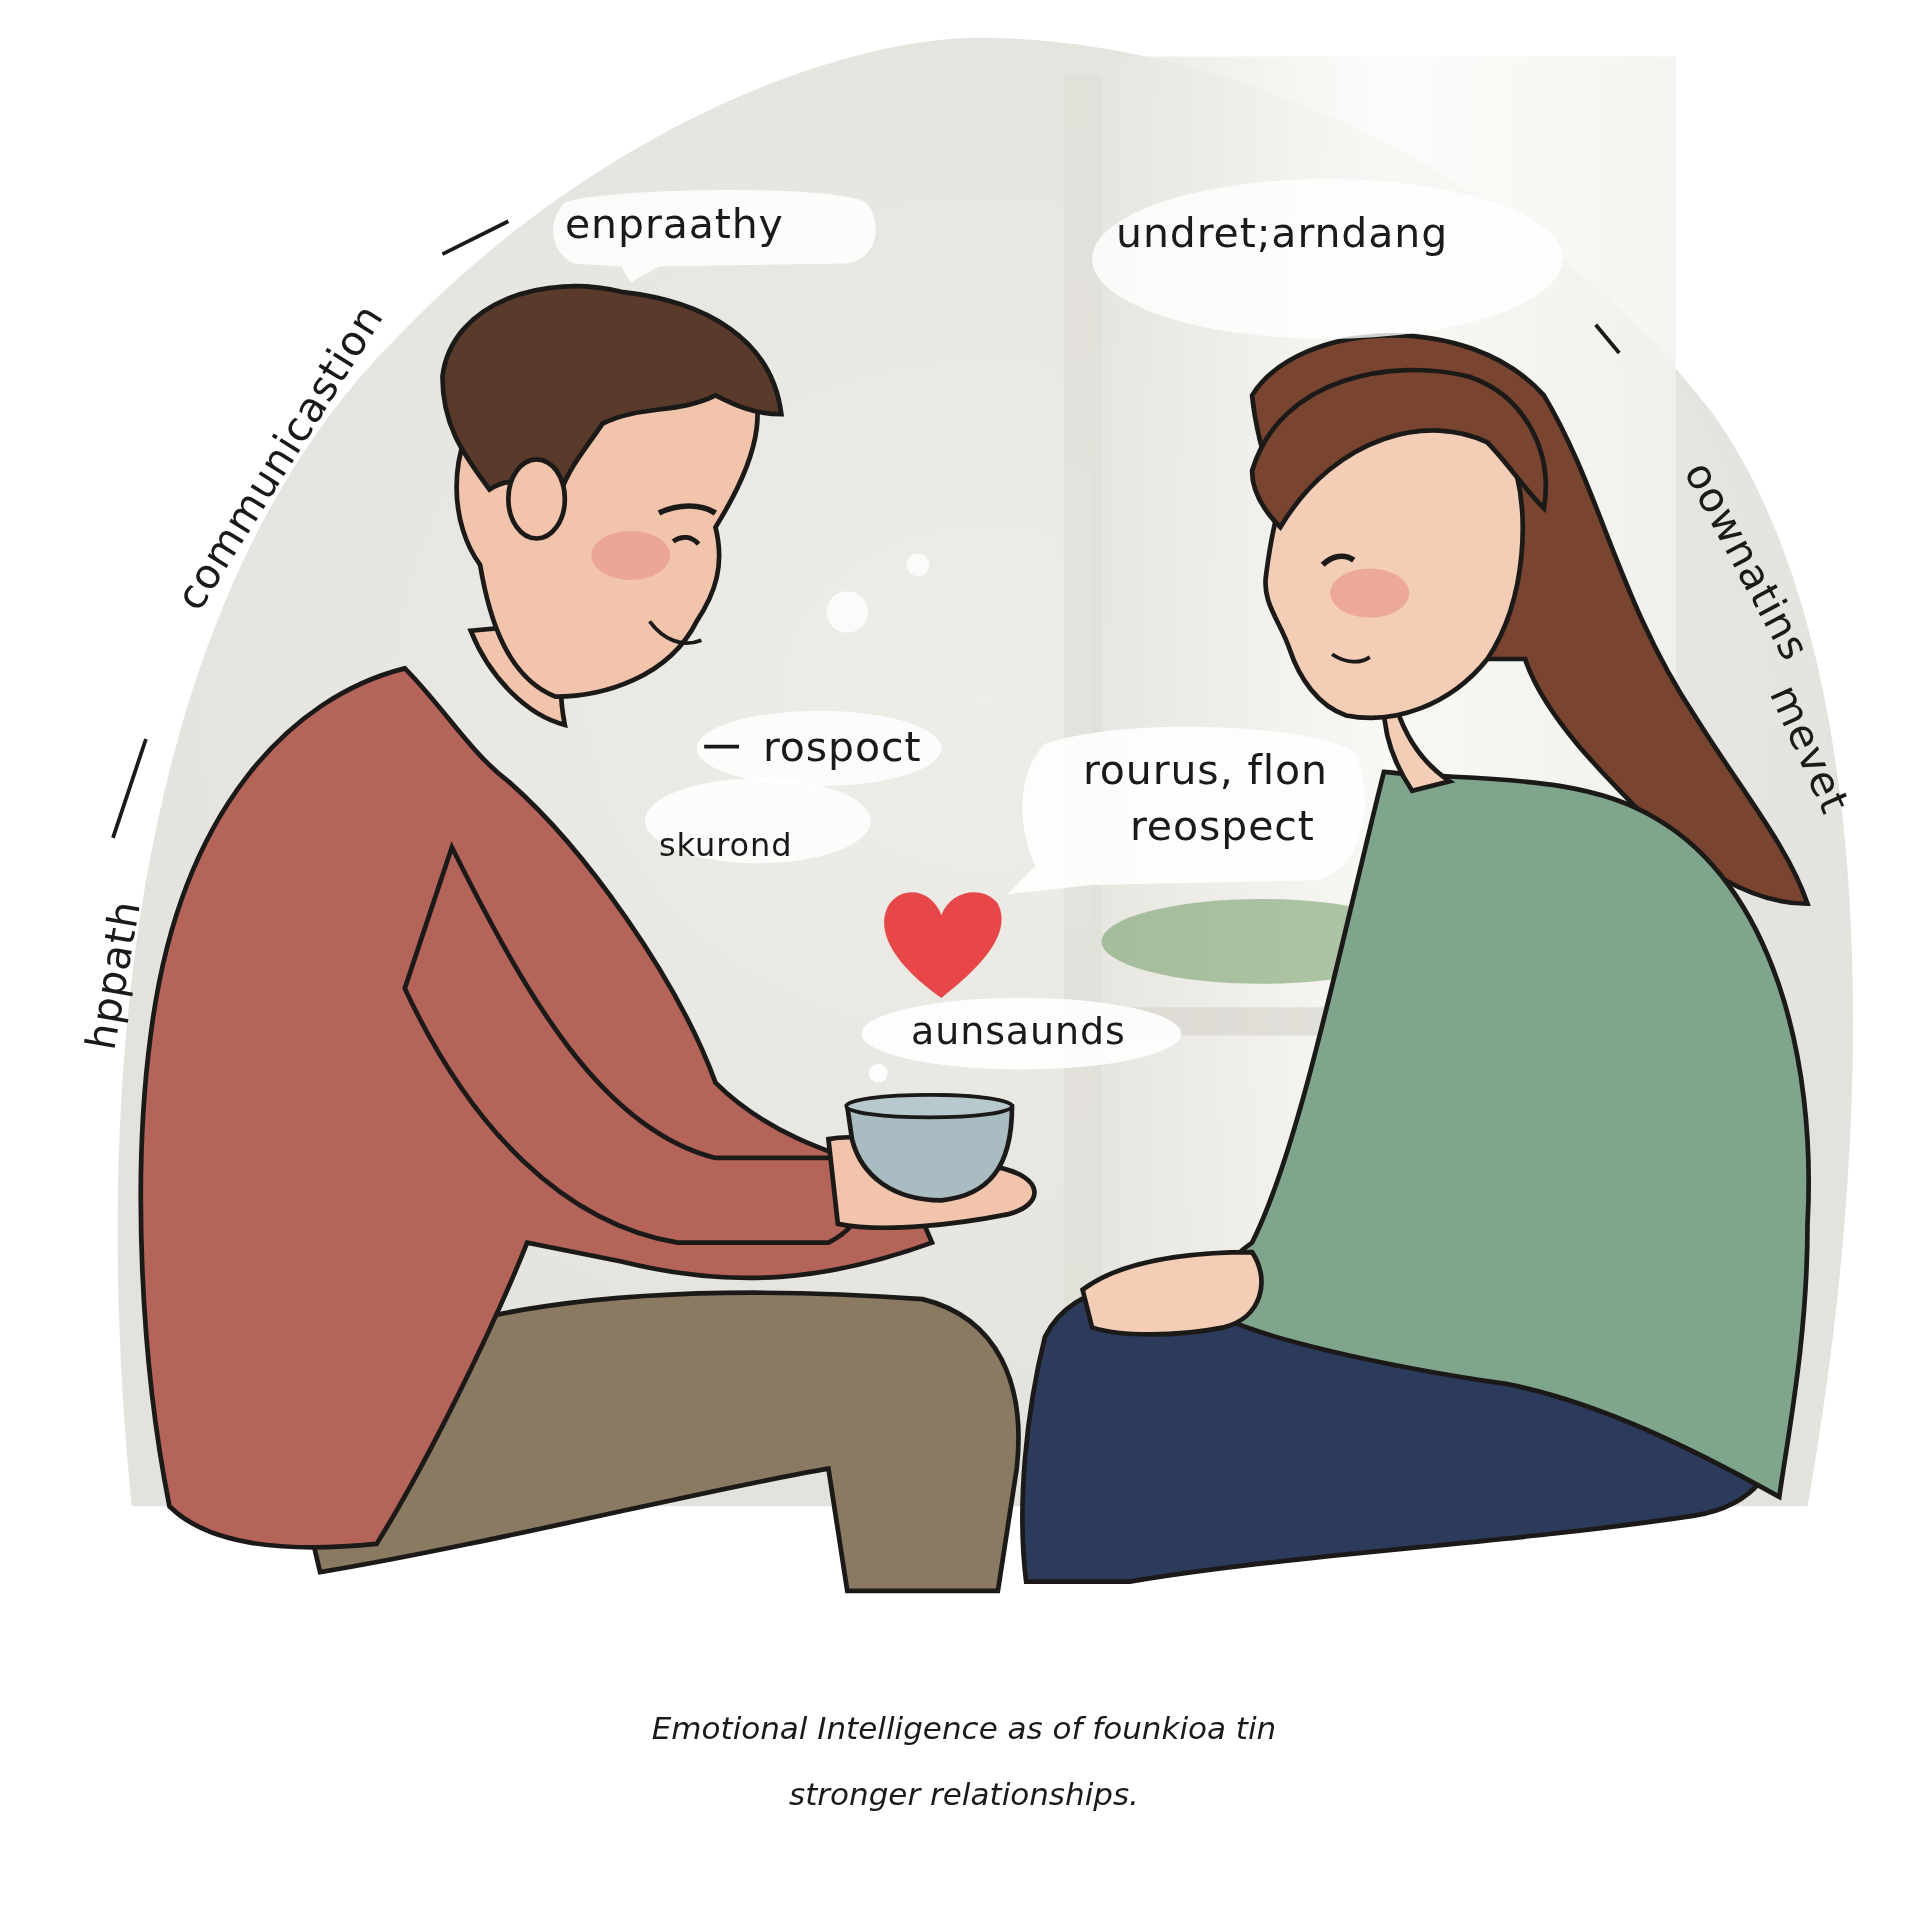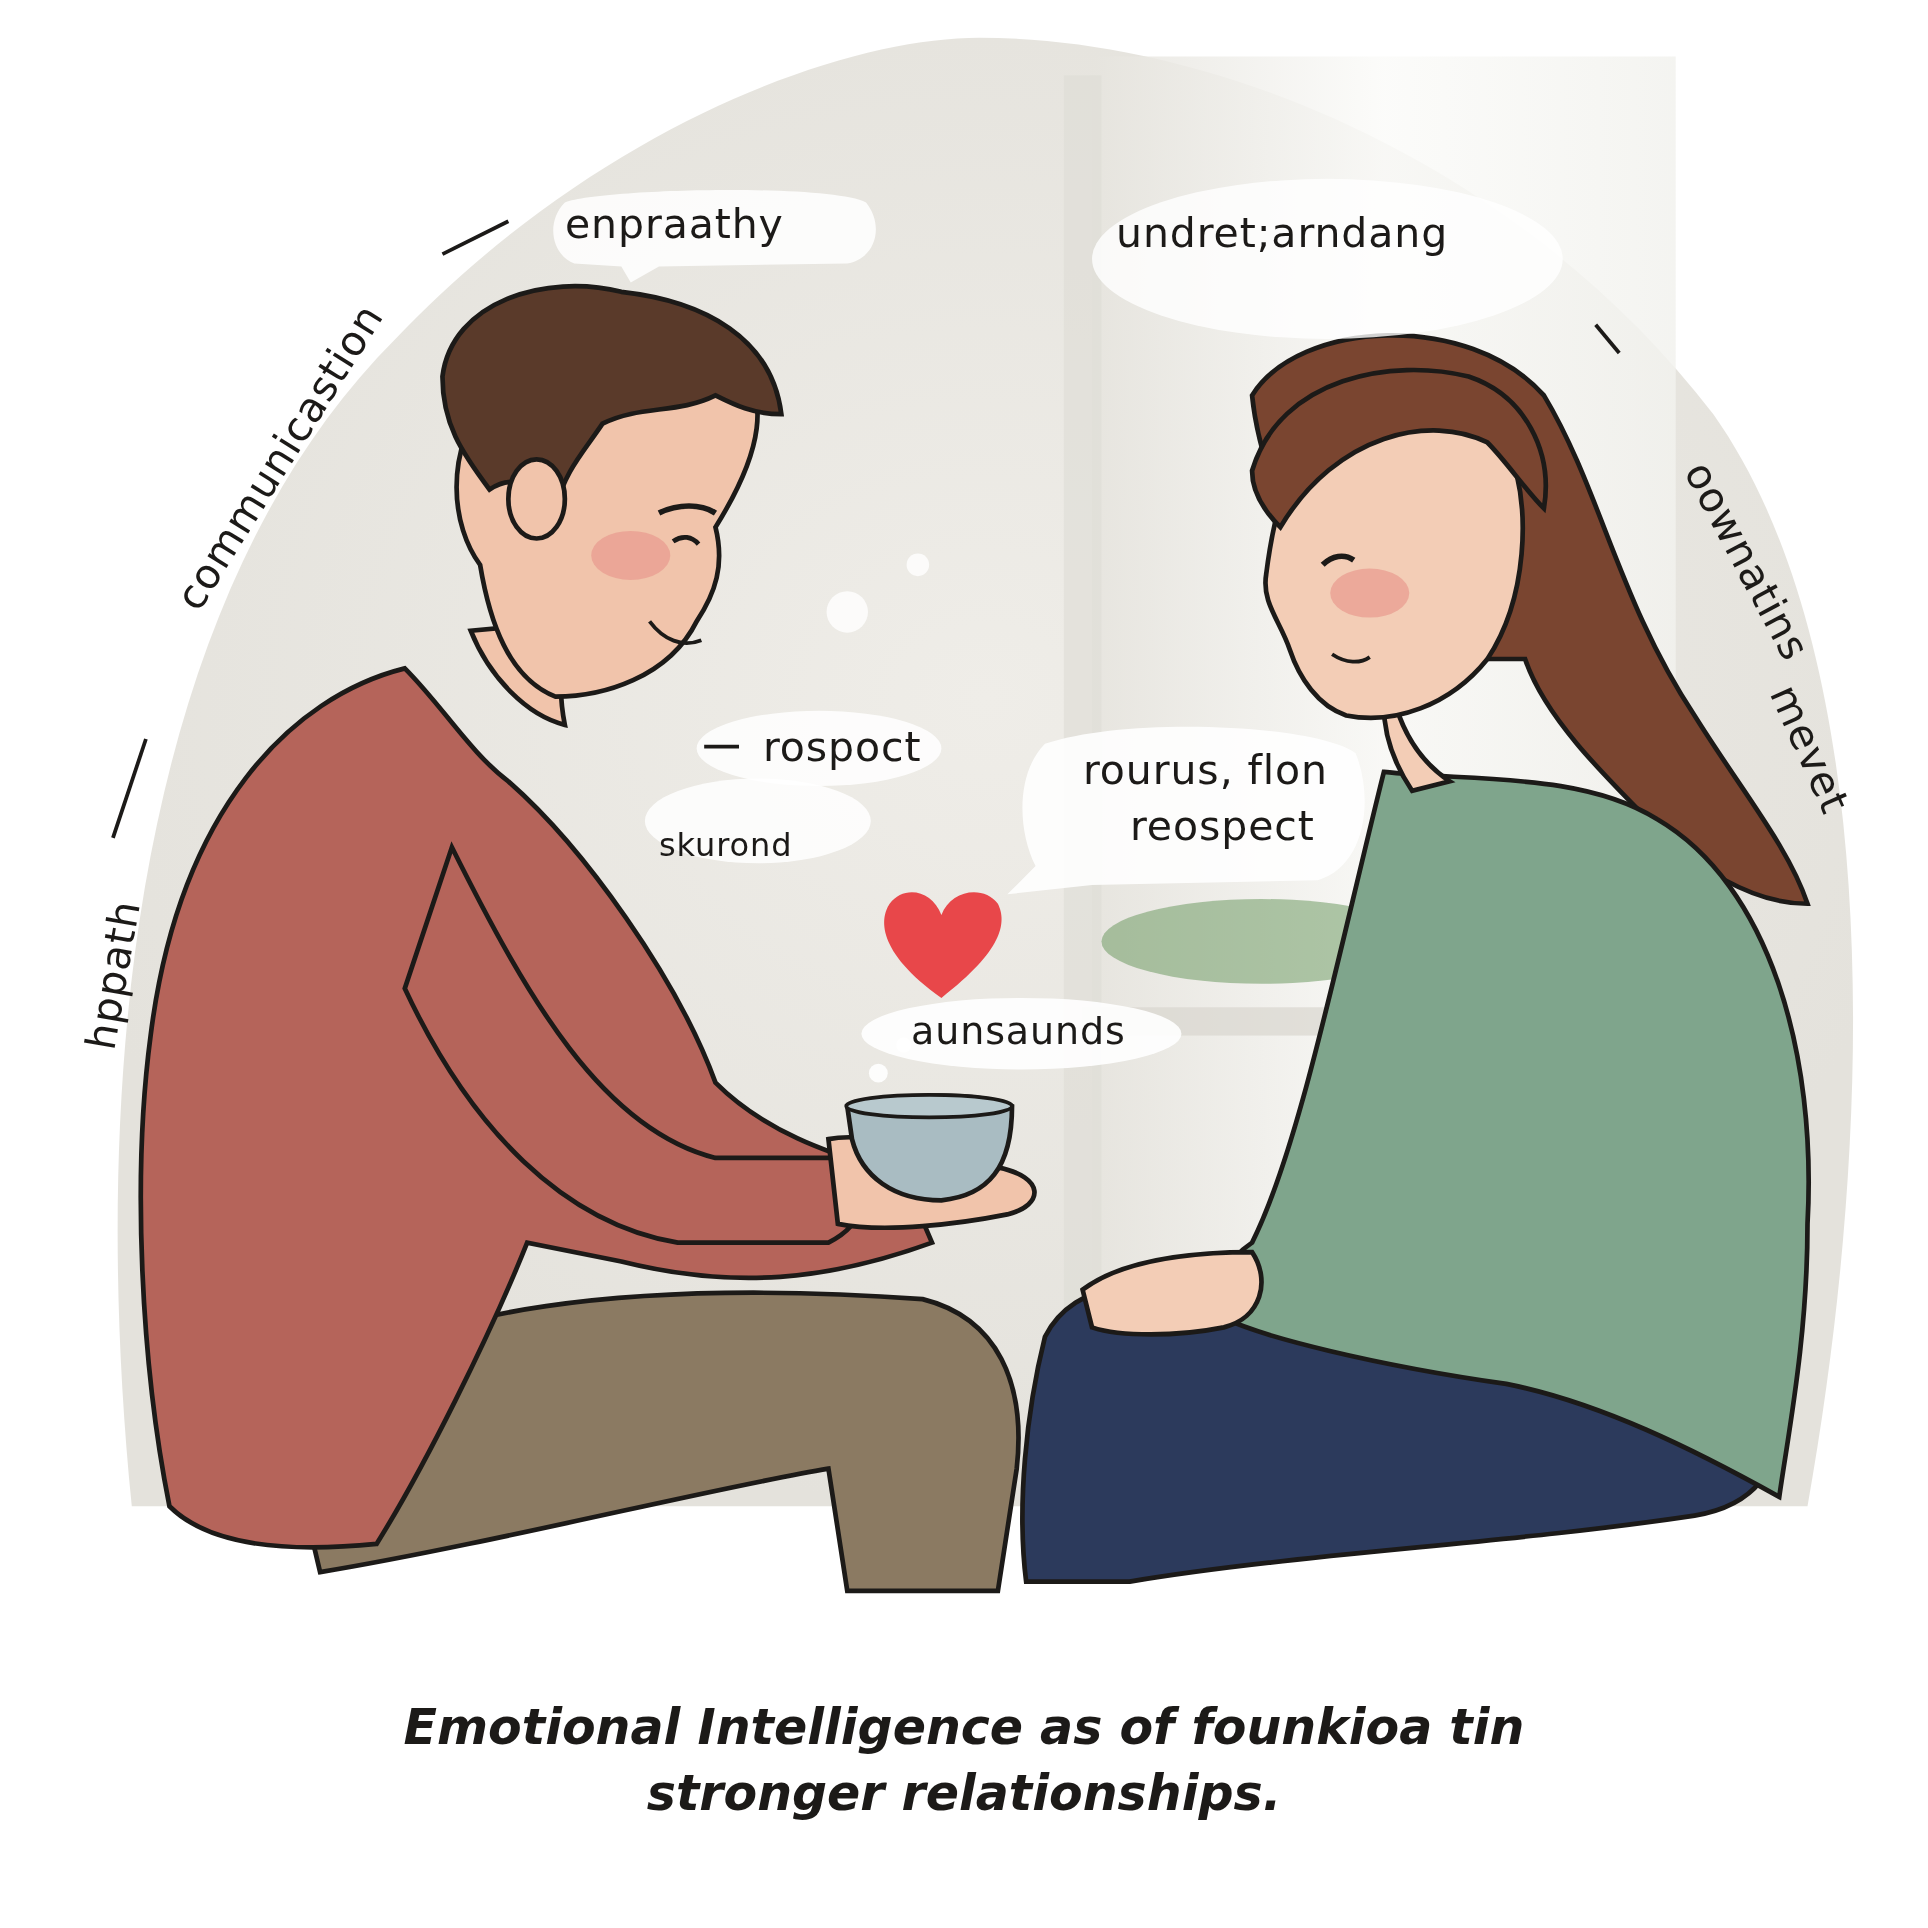--- a/index.html
+++ b/index.html
@@ -1,20 +1,20 @@
 <!DOCTYPE html>
 <html style="font-size:15px"><head>
 <meta charset="utf-8">
 <style>
   html,body{margin:0;padding:0;background:#ffffff;}
   body{width:1928px;height:1928px;position:relative;overflow:hidden;font-family:"DejaVu Sans",sans-serif;}
   .scene{position:absolute;left:0;top:0;width:1928px;height:1597px;}
   .hand{font-family:"DejaVu Sans",sans-serif;color:#1c1a18;letter-spacing:0.9px;}
   .label{position:absolute;white-space:nowrap;font-size:41px;}
-  .caption{position:absolute;left:0;width:1928px;top:1695px;text-align:center;font-family:"DejaVu Sans",sans-serif;font-size:49px;line-height:66px;color:#1c1a18;font-style:italic;font-weight:bold;}
+  .caption{position:absolute;left:0;width:1928px;top:1695px;text-align:center;font-family:"DejaVu Sans",sans-serif;font-size:31px;line-height:66px;color:#1c1a18;font-style:italic;}
 </style>
 </head>
 <body>
 
 <div class="scene">
   <svg width="1928" height="1928" viewBox="0 0 2048 2048">
     <defs>
       <radialGradient id="bg" cx="50%" cy="45%" r="55%">
         <stop offset="0%" stop-color="#efede8"></stop>
         <stop offset="100%" stop-color="#e4e2dc"></stop>

